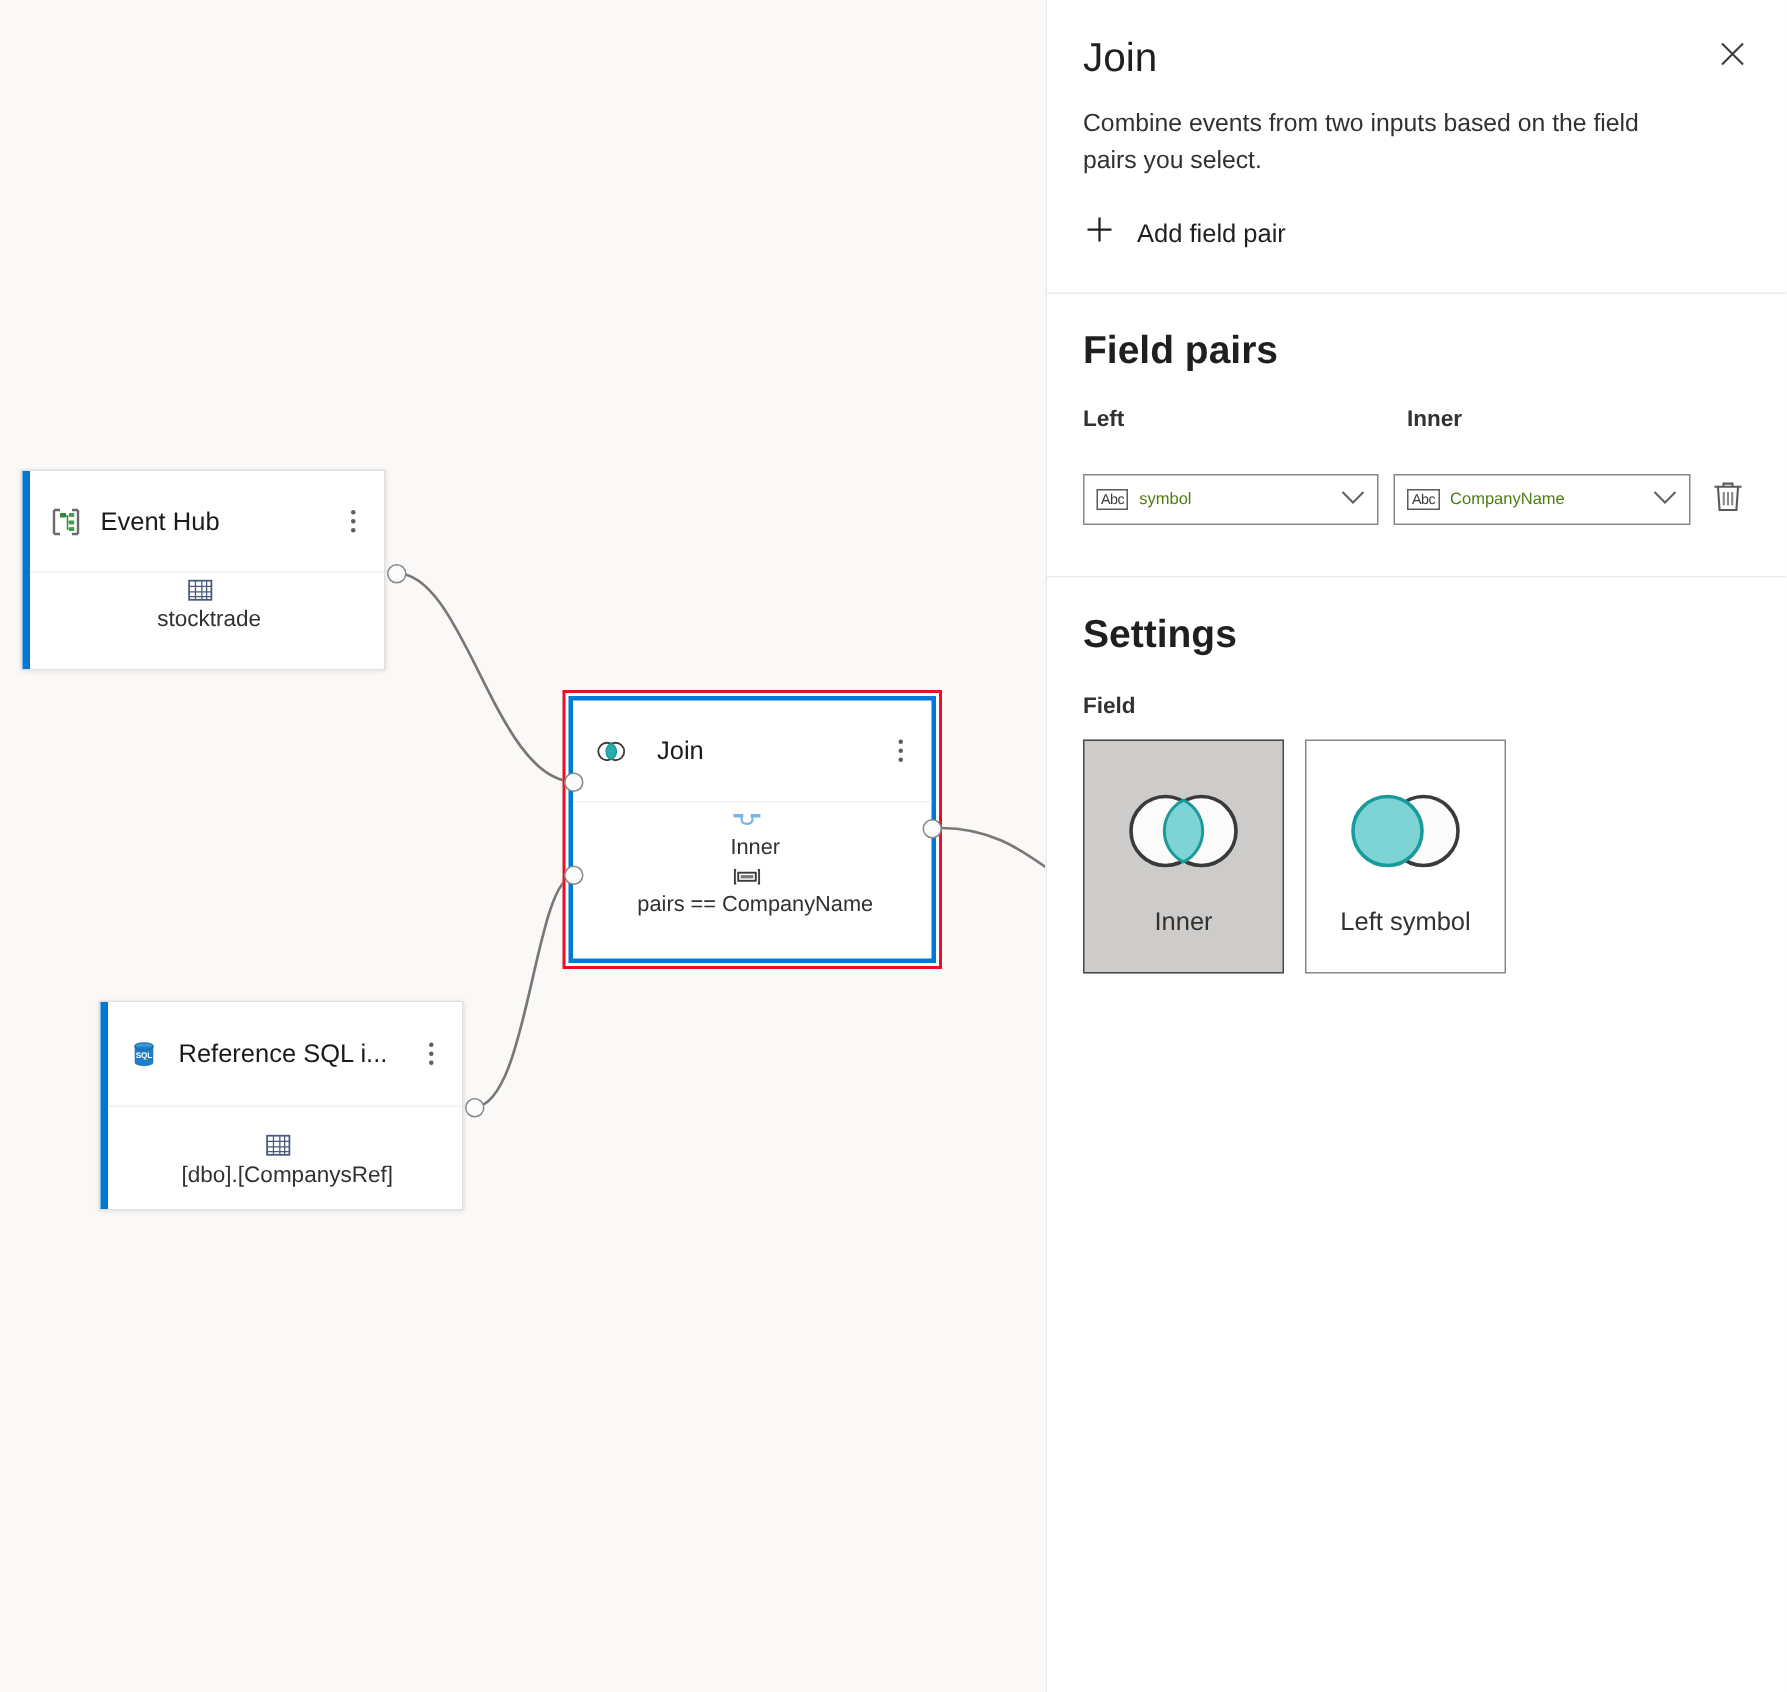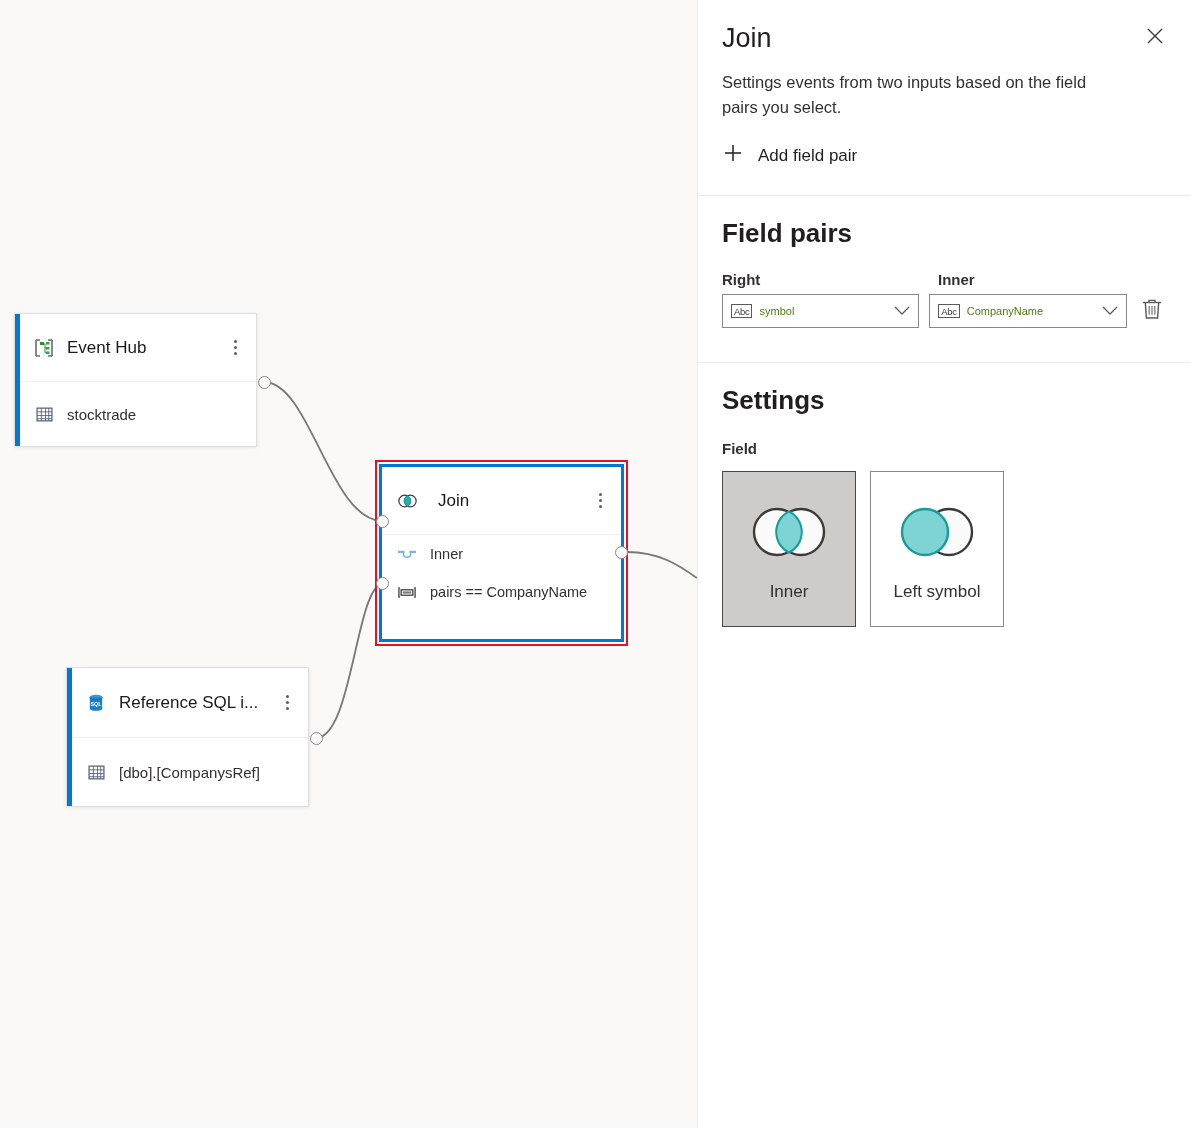--- a/index.html
+++ b/index.html
@@ -44,31 +44,31 @@
   .ellipsis-btn {
     width: 22px; height: 26px;
     display: flex; flex-direction: column; align-items: center; justify-content: center;
     gap: 3px; cursor: pointer; flex: 0 0 22px;
   }
   .ellipsis-btn i { display: block; width: 3px; height: 3px; border-radius: 50%; background: #605e5c; }
 
   .node-row {
     display: flex; align-items: center;
     padding: 0 10px 0 18px;
-    font-size: 15px; color: #323130;
+    font-size: 15px; color: #323130; flex-direction: column;
   }
 
   
   #node-eventhub { left: 14px; top: 313px; width: 243px; height: 134px; }
   #node-eventhub .node-head { height: 68px; }
   #node-eventhub .node-row { height: 64px; }
 
   #node-sql { left: 66px; top: 667px; width: 243px; height: 140px; }
   #node-sql .node-head { height: 70px; }
-  #node-sql .node-row { height: 68px; }
+  #node-sql .node-row { height: 68px; justify-content: center; }
 
   #node-join-wrap { position: absolute; left: 375px; top: 460px; width: 253px; height: 186px; }
   #node-join-sel {
     position: absolute; inset: 0;
     border: 2px solid #e81123;
     background: #ffffff;
   }
   #node-join {
     position: absolute; left: 4px; top: 4px; right: 4px; bottom: 4px;
     background: #ffffff;
@@ -114,21 +114,21 @@
   .section-div { height: 1px; background: #edebe9; margin-top: 22px; }
 
   .section { padding: 22px 24px 0 24px; }
   .section-title { font-size: 26px; color: #201f1e; font-weight: bold; }
 
   .pairs-head { display: flex; margin-top: 22px; }
   .pairs-head .lbl { font-size: 15px; color: #323130; font-weight: bold; }
   .lbl-left { width: 216px; }
   .lbl-right { width: 216px; }
 
-  .pairs-row { display: flex; align-items: center; margin-top: 6px; gap: 10px; }
+  .pairs-row { display: flex; align-items: center; margin-top: 28px; gap: 10px; }
   .dd {
     position: relative;
     width: 206px; height: 34px;
     border: 1px solid #8a8886; background: #ffffff;
     display: flex; align-items: center; padding: 0 8px;
     overflow: hidden; cursor: pointer;
   }
   .dd .abc {
     flex: 0 0 auto; margin-right: 7px;
     border: 1.4px solid #5d5a58; color: #3b3a39;
@@ -282,37 +282,37 @@
 
     <div class="panel-head">
       <div class="panel-title">Join</div>
       <div class="close-btn">
         <svg width="20" height="20" viewBox="0 0 20 20">
           <path d="M3 3 L17 17 M17 3 L3 17" stroke="#3b3a39" stroke-width="1.4"></path>
         </svg>
       </div>
     </div>
 
-    <div class="panel-desc">Settings events from two inputs based on the field pairs you select.</div>
+    <div class="panel-desc">Combine events from two inputs based on the field pairs you select.</div>
 
     <div class="add-link">
       <span>
         <svg width="22" height="22" viewBox="0 0 22 22">
           <path d="M11 3 V19 M3 11 H19" stroke="#201f1e" stroke-width="1.5"></path>
         </svg>
       </span>
       <span>Add field pair</span>
     </div>
 
     <div class="section-div"></div>
 
     <div class="section">
       <div class="section-title">Field pairs</div>
       <div class="pairs-head">
-        <div class="lbl lbl-left">Right</div>
+        <div class="lbl lbl-left">Left</div>
         <div class="lbl lbl-right">Inner</div>
       </div>
       <div class="pairs-row">
         <div class="dd">
           <span class="abc">Abc</span>
           <span class="val">symbol</span>
           <span class="chev">
             <svg width="16" height="10" viewBox="0 0 16 10">
                 <path d="M1 1 L8 8 L15 1" fill="none" stroke="#605e5c" stroke-width="1.3"></path>
               </svg>

